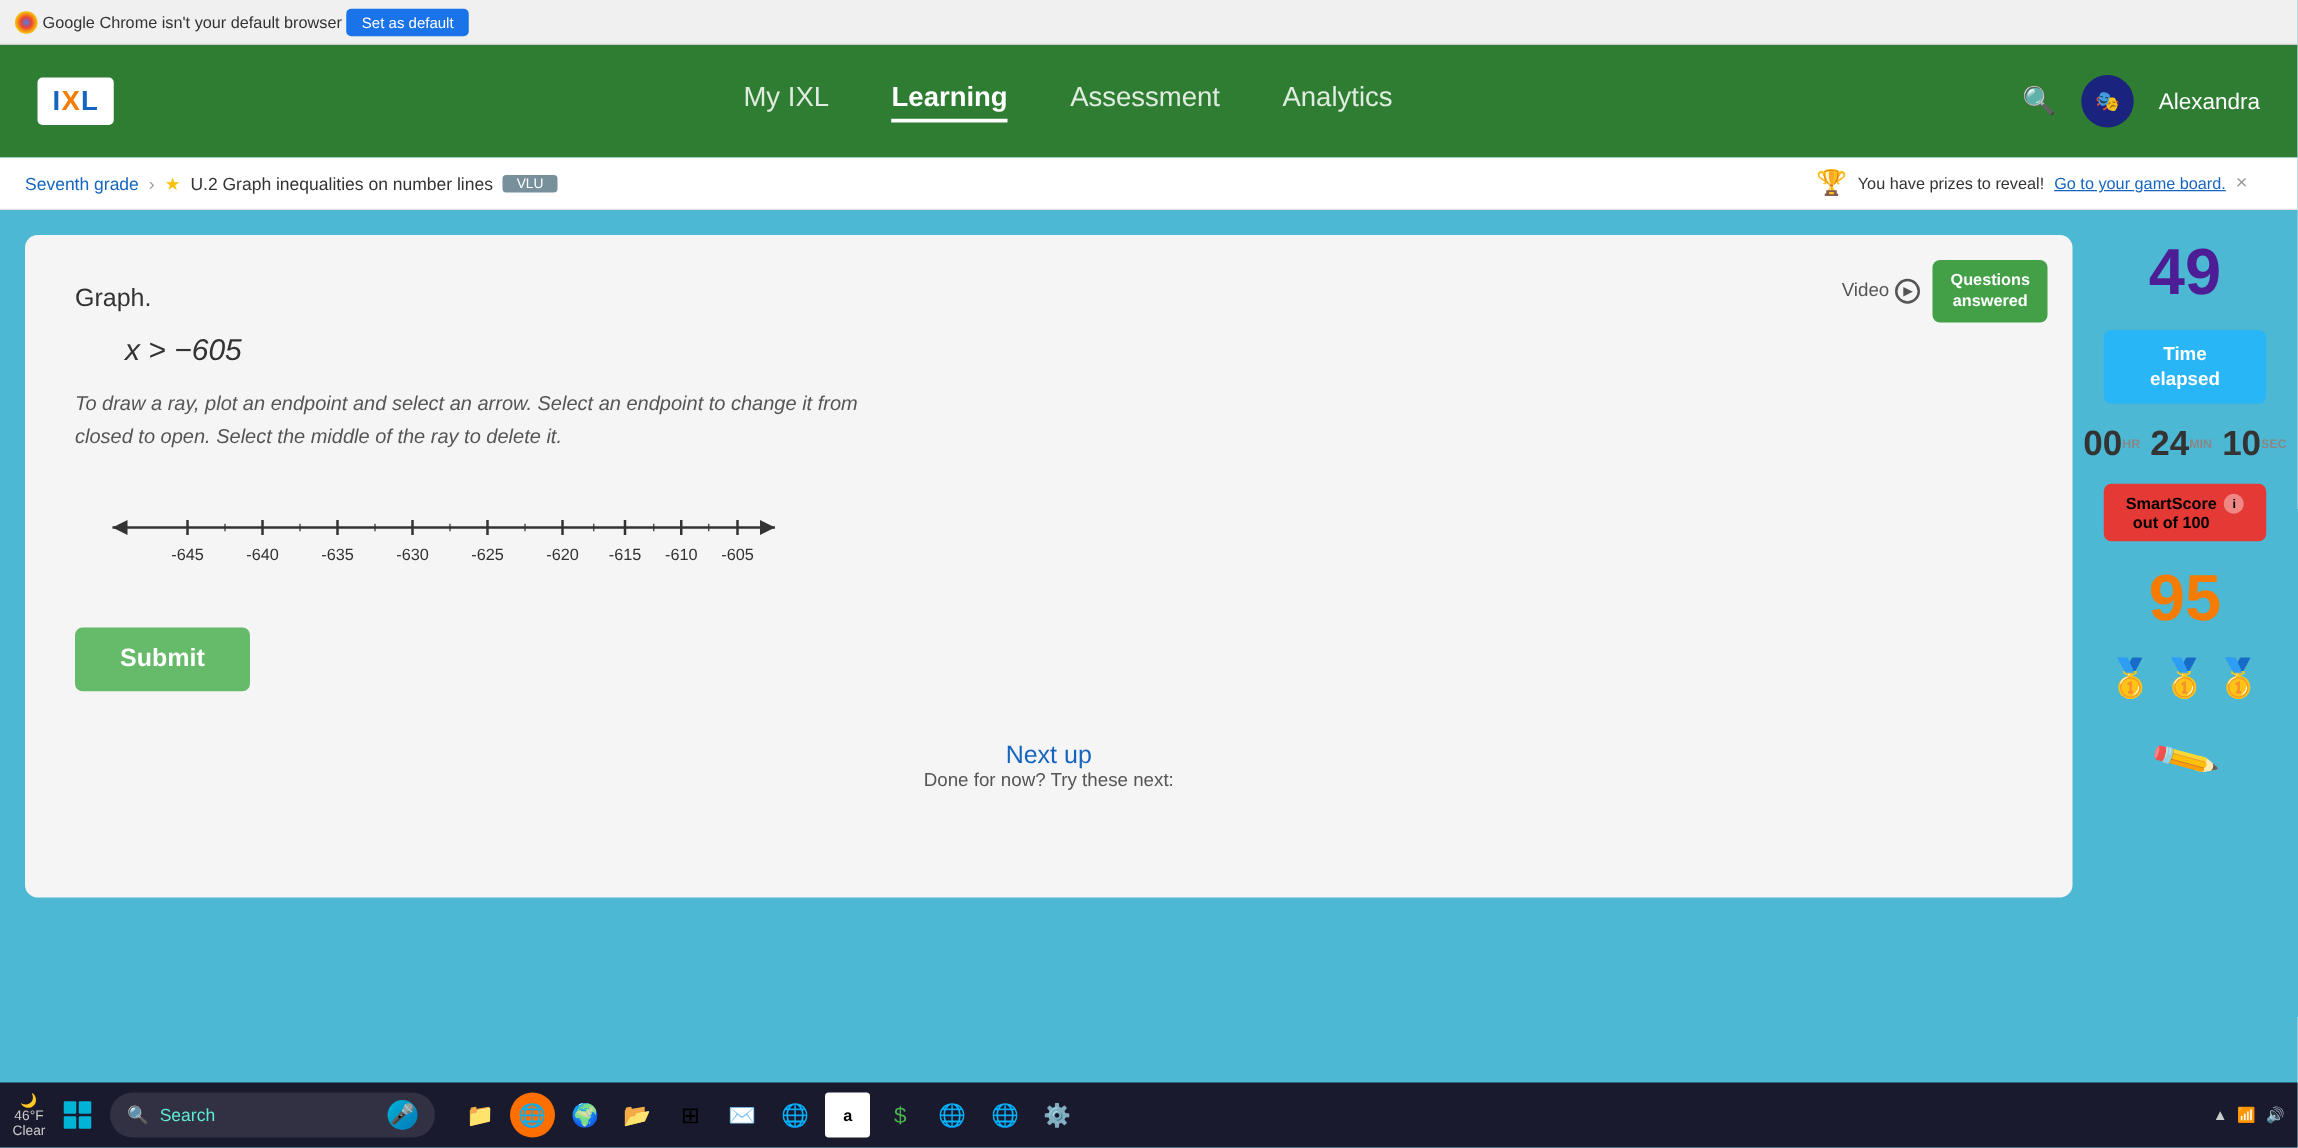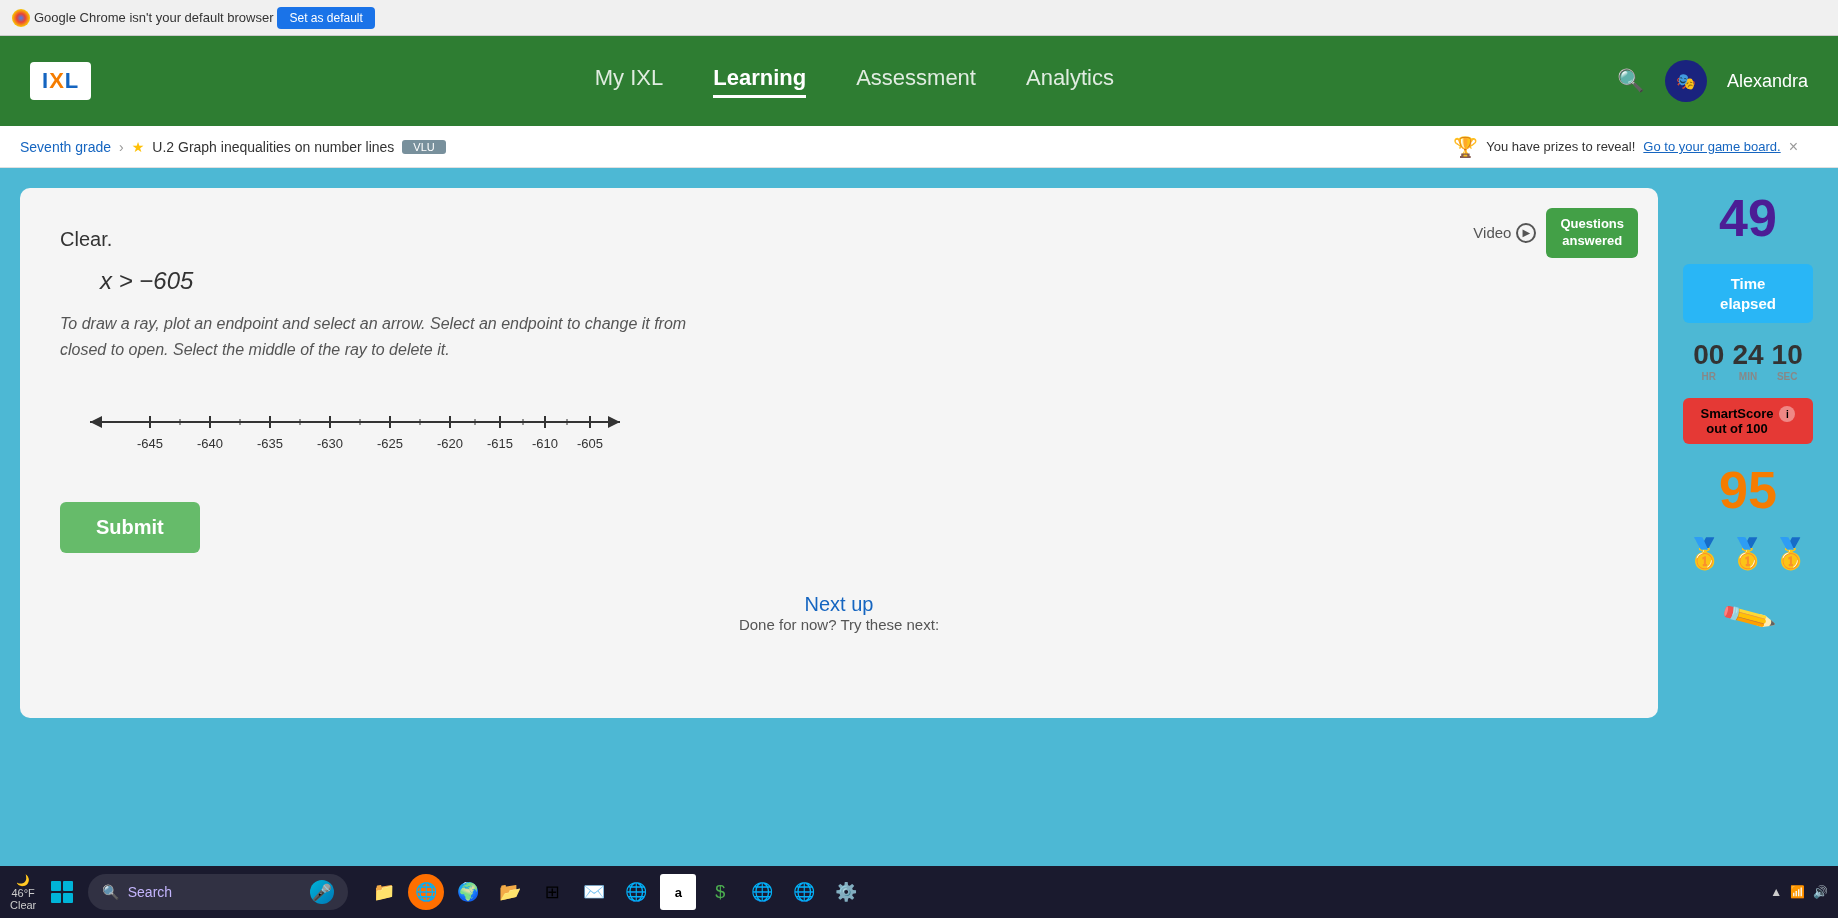--- a/index.html
+++ b/index.html
@@ -273,21 +273,20 @@
       font-weight: bold;
       color: #333;
     }
     .timer-label {
       font-size: 10px;
       color: #888;
       text-align: center;
     }
     .timer-unit {
       display: flex;
-      flex-direction: column;
       align-items: center;
     }
 
     .smartscore-btn {
       background: #e53935;
       color: #000000;
       border: none;
       border-radius: 6px;
       padding: 8px 12px;
       font-size: 13px;
@@ -363,21 +362,21 @@
       background: rgba(255,255,255,0.1);
       border-radius: 20px;
       display: flex;
       align-items: center;
       padding: 6px 14px;
       gap: 8px;
       width: 260px;
       cursor: pointer;
     }
     .search-taskbar-icon { color: #aaa; font-size: 14px; }
-    .search-taskbar-text { color: #c4b5fd; font-size: 14px; }
+    .search-taskbar-text { color: #5eead4; font-size: 14px; }
     .search-taskbar-cortana {
       width: 24px; height: 24px;
       background: linear-gradient(135deg, #00b4d8, #0077b6);
       border-radius: 50%;
       display: flex; align-items: center; justify-content: center;
     }
     .taskbar-app {
       width: 36px; height: 36px;
       border-radius: 4px;
       display: flex; align-items: center; justify-content: center;
@@ -454,21 +453,21 @@
       <div class="video-btn">
         <span>Video</span>
         <div class="video-play-icon">▶</div>
       </div>
       <button class="questions-answered-btn">
         <span style="white-space:pre-line">Questions
 answered</span>
       </button>
     </div>
 
-    <p class="problem-instruction">Clear.</p>
+    <p class="problem-instruction">Graph.</p>
     <p class="problem-equation">x &gt; −605</p>
     <p class="problem-hint">
       <span>To draw a ray, plot an endpoint and select an arrow. Select an endpoint to change it from</span><br>
       <span>closed to open. Select the middle of the ray to delete it.</span>
     </p>
 
     
     <div class="number-line-container">
       <svg class="number-line-svg" width="560" height="60">
 

